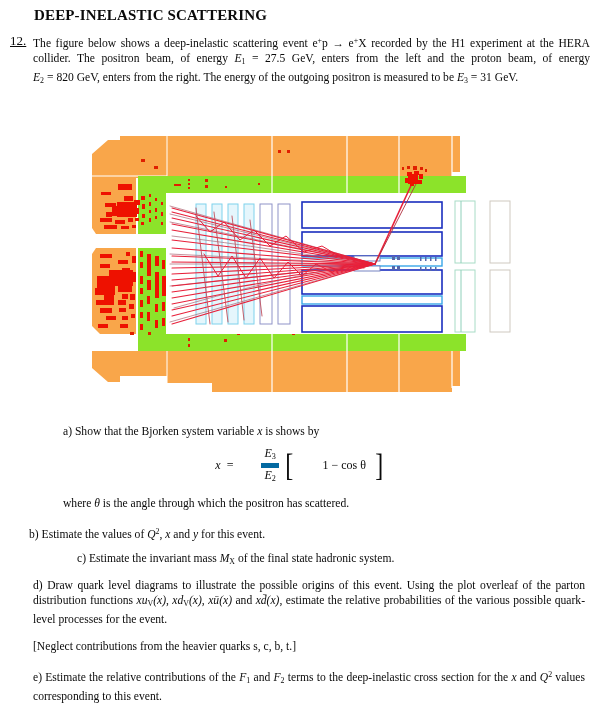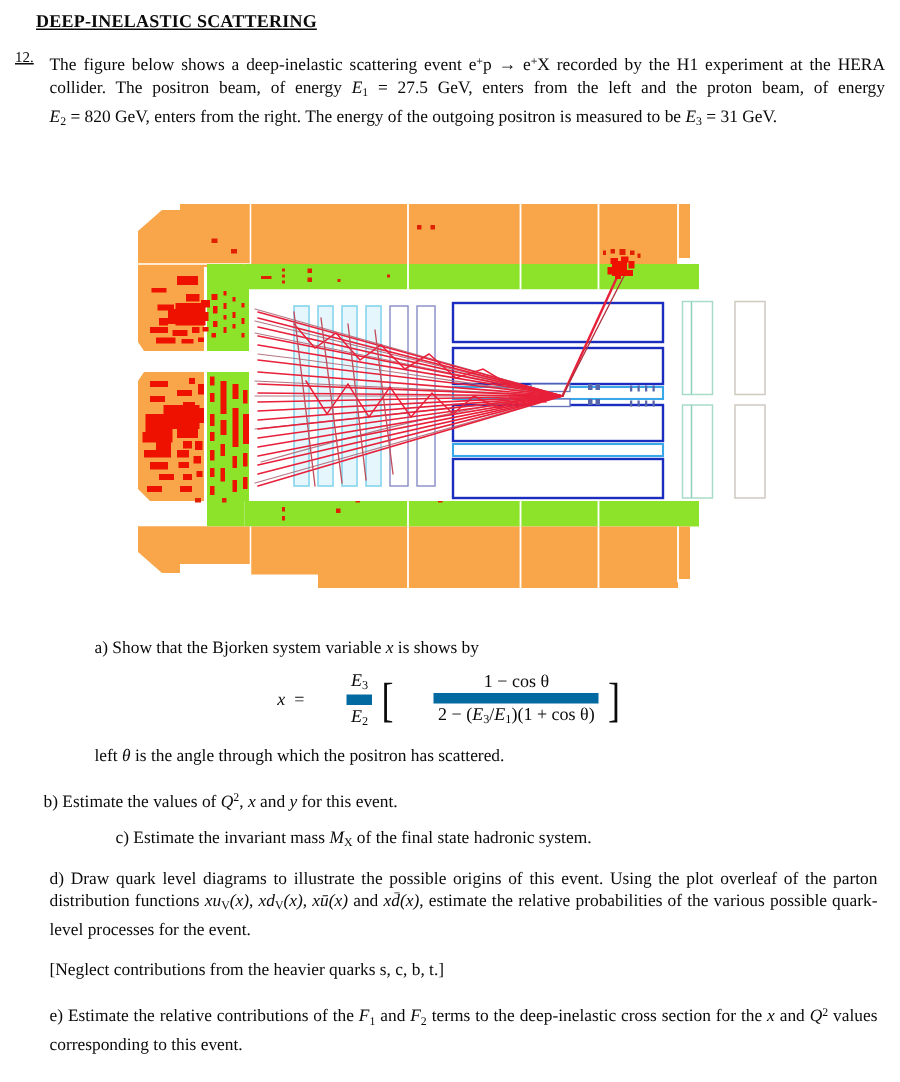--- a/index.html
+++ b/index.html
@@ -19,34 +19,33 @@
   .page {
     position: absolute;
     left: 0; top: 0;
     width: 600px;
     height: 721px;
   }
 
   
   .section-title {
     position: absolute;
-    left: 24px;
+    left: 34px;
     top: 7px;
-    font-size: 12px;
+    font-size: 15px;
     font-weight: bold;
     letter-spacing: 0.15px;
-    text-decoration: underline;
   }
 
   
   .q-number {
     position: absolute;
     left: 10px;
     top: 33px;
-    font-size: 10px;
+    font-size: 13px;
     text-decoration: underline;
   }
   .q-body {
     position: absolute;
     left: 33px;
     top: 33px;
     width: 557px;
     font-size: 11.6px;
     line-height: 15.4px;
     text-align: justify;
@@ -110,21 +109,21 @@
   .frac {
     display: inline-flex;
     flex-direction: column;
     align-items: center;
     vertical-align: middle;
     line-height: 1.08;
     padding: 0 2px;
     margin-left: 20px;
   }
   .frac > .num { padding: 0 3px 1px 3px; }
-  .frac > .den { padding: 1px 3px 0 3px; border-top: 7px solid #0369a1; }
+  .frac > .den { padding: 1px 3px 0 3px; border-top: 5px solid #0369a1; }
   .bracket-l, .bracket-r {
     font-size: 32px;
     line-height: 0.82;
     font-family: "Liberation Serif", serif;
     font-weight: 300;
     transform: scaleX(0.75);
     display: inline-block;
   }
   .eqsign { padding: 0 3px; }
 </style>
@@ -443,28 +442,27 @@
     <span class="eq-inner">
       <span class="mi">x</span>
       <span class="eqsign">=</span>
       <span class="frac">
         <span class="num"><span class="mi">E</span><span class="sub-up">3</span></span>
         <span class="den"><span class="mi">E</span><span class="sub-up">2</span></span>
       </span>
       <span class="bracket-l">[</span>
       <span class="frac">
         <span class="num">1 − cos θ</span>
-        <span class="den"><span>2 − (</span><span class="mi">E</span><span class="sub-up">3</span><span>/</span><span class="mi">E</span><span class="sub-up">1</span><span>)(1 + cos θ)</span></span>
       </span>
       <span class="bracket-r">]</span>
     </span>
   </div>
 
   <div class="para p-where">
-    <span>left </span><span class="mi">θ</span><span> is the angle through which the positron has scattered.</span>
+    <span>where </span><span class="mi">θ</span><span> is the angle through which the positron has scattered.</span>
   </div>
 
   <div class="para p-b">
     <span>b) Estimate the values of </span><span class="mi">Q</span><span class="sup">2</span><span>, </span><span class="mi">x</span><span> and </span><span class="mi">y</span><span> for this event.</span>
   </div>
 
   <div class="para p-c">
     <span>c) Estimate the invariant mass </span><span class="mi">M</span><span class="sub-up">X</span><span> of the final state hadronic system.</span>
   </div>
 

